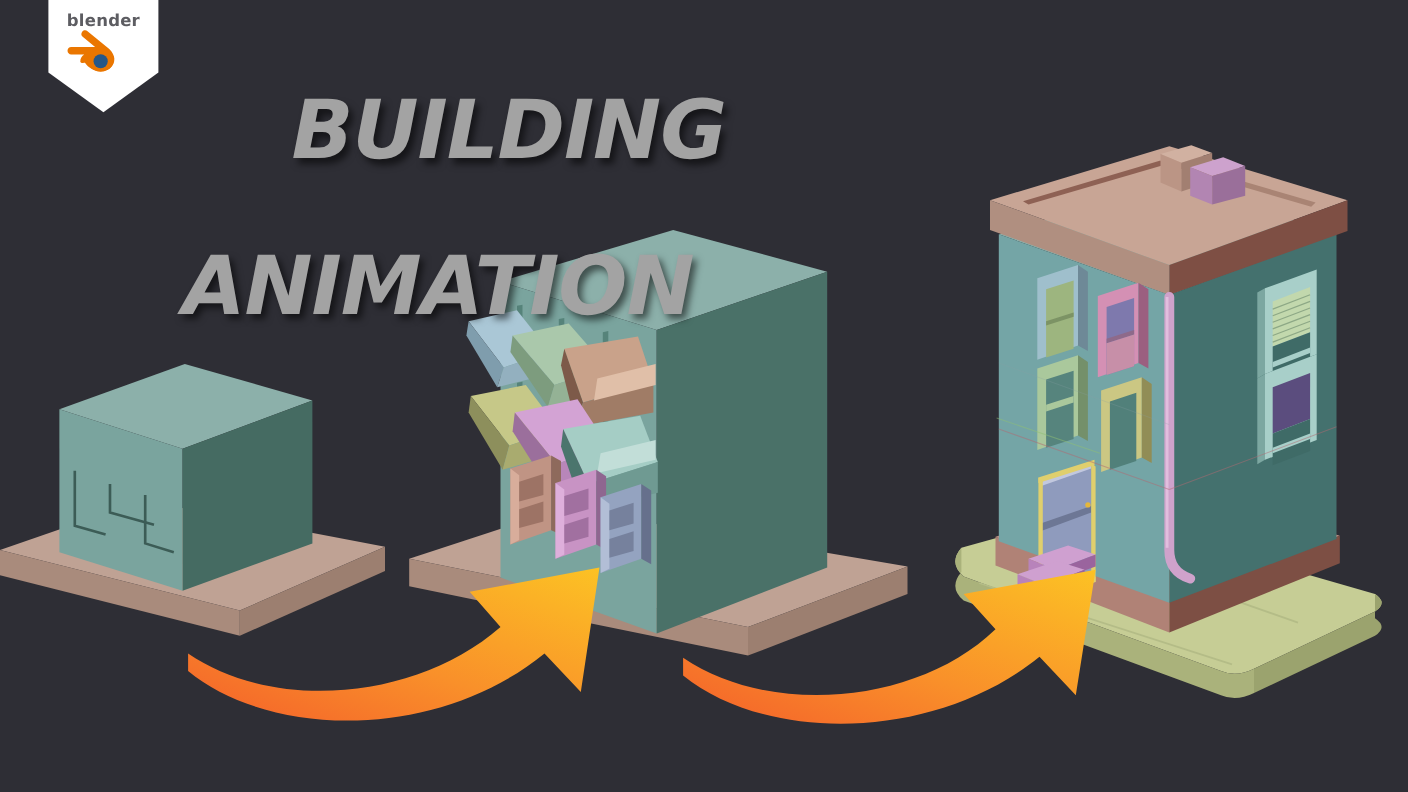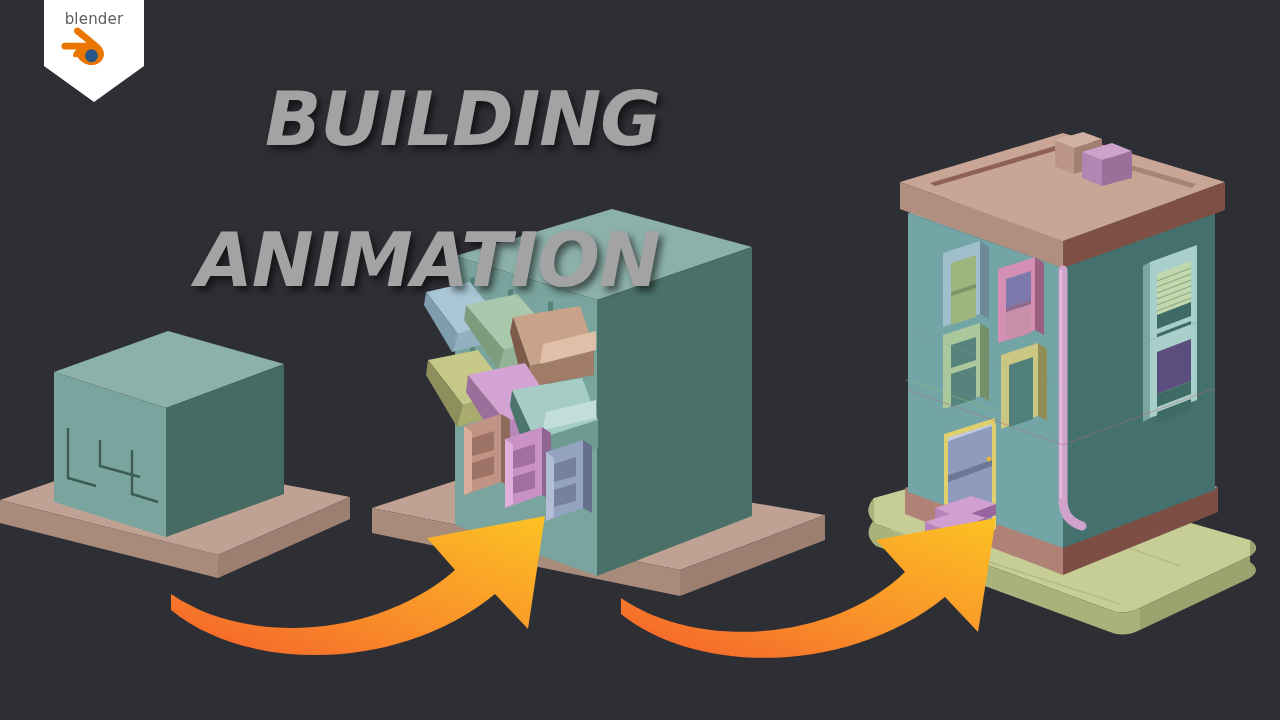--- a/index.html
+++ b/index.html
@@ -17,37 +17,37 @@
 
   
   #badge {
     position:absolute; left:38px; top:-6px;
     width:112px; height:112px;
   }
   #badge-text {
     position:absolute; left:0; top:16px; width:112px;
     text-align:center;
     font-family:"DejaVu Sans", sans-serif;
-    font-size:15px; font-weight:400; letter-spacing:.2px;
+    font-size:15px; font-weight:700; letter-spacing:.2px;
     color:#5d5d62;
     pointer-events:none;
   }
 
   
   #title {
     position:absolute; left:166px; top:14px;
     font-family:"DejaVu Sans","Liberation Sans", sans-serif;
     font-weight:bold; font-style:italic;
     font-size:74px; line-height:.95;
     letter-spacing:-1px;
     color:#a3a3a3;
     text-shadow: 4px 5px 7px rgba(0,0,0,.55);
     white-space:pre;
   }
-  #title .l2 { display:block;text-align:right; }
+  #title .l2 { display:block; }
 </style>
 </head>
 <body>
 
 <div id="stage">
 
   <svg class="layer" viewBox="0 0 1280 720">
     <defs>
       <linearGradient id="arrowGrad" x1="0" y1="1" x2="1" y2="0">
         <stop offset="0%" stop-color="#f4602a"></stop>

